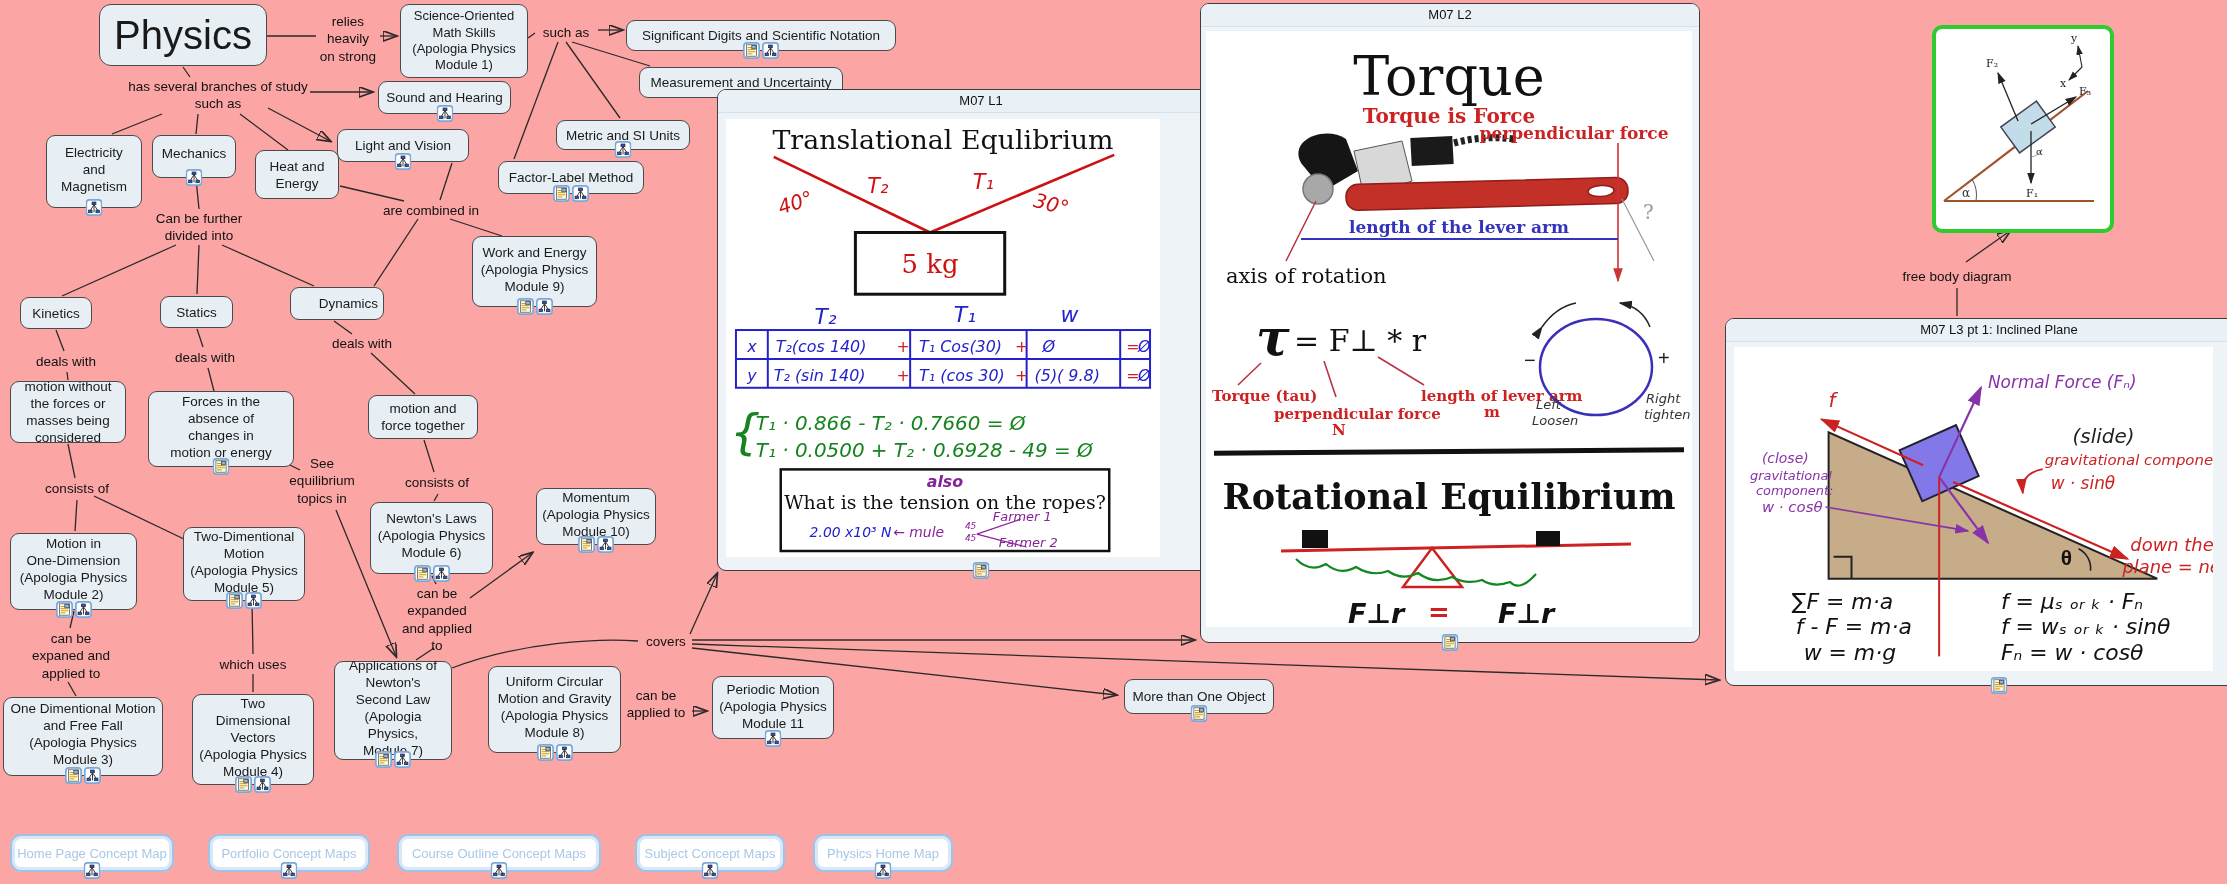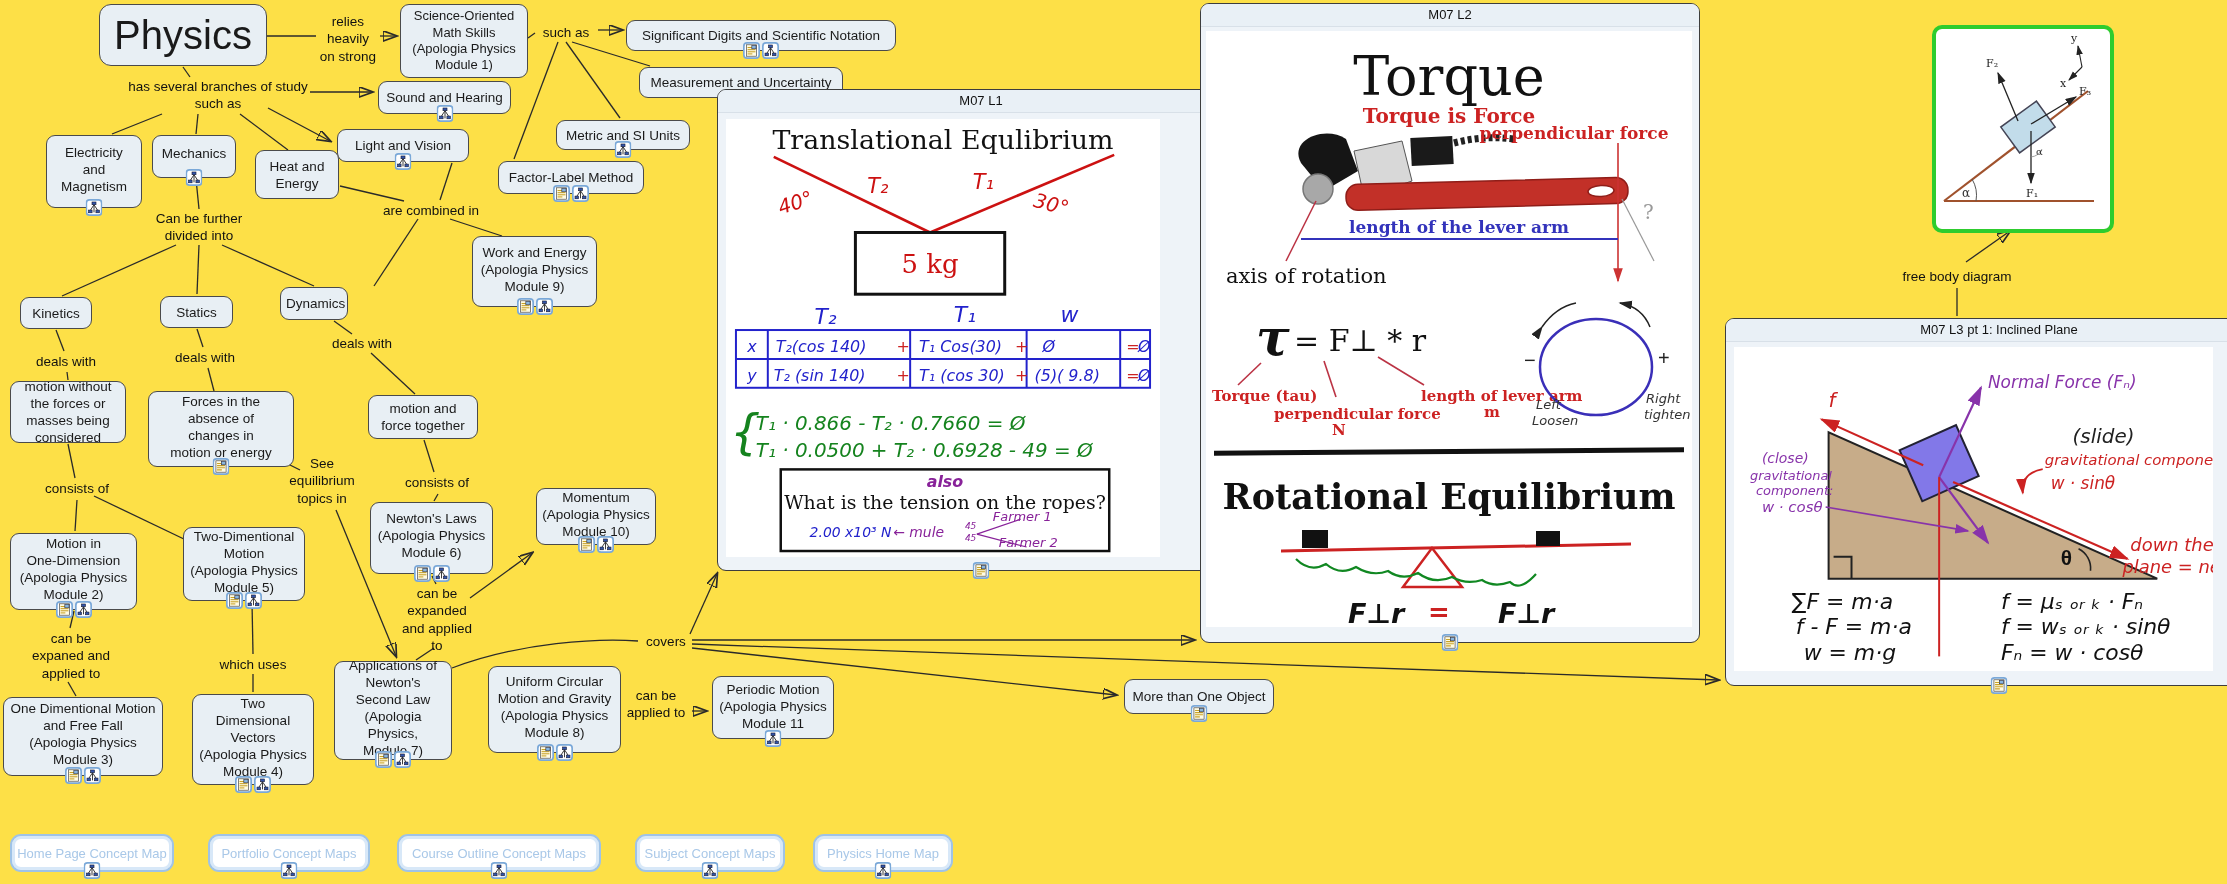--- a/index.html
+++ b/index.html
@@ -1,16 +1,16 @@
 <!DOCTYPE html>
 <html><head>
 <meta charset="utf-8">
 <style>
   html,body{margin:0;padding:0;background:#fff;}
-  #canvas{position:relative;width:2227px;height:884px;background:#fde047;overflow:hidden;
+  #canvas{position:relative;width:2227px;height:884px;background:#fca5a5;overflow:hidden;
           font-family:"Liberation Sans","DejaVu Sans",sans-serif;color:#1a1a1a;}
   #edges{position:absolute;left:0;top:0;z-index:0;pointer-events:none;}
   #edges line,#edges path{stroke:#2a2a2a;stroke-width:1.3;fill:none;}
   .node{position:absolute;z-index:2;background:#e8eff4;border:1px solid #4a4a4a;border-radius:9px;
         display:flex;align-items:center;justify-content:center;text-align:center;
         font-size:13.5px;line-height:1.26;white-space:pre-line;box-sizing:border-box;padding:3px 5px;}
   .node .nt{width:100%;}
   .ics{position:absolute;bottom:-9px;left:50%;transform:translateX(-50%);display:flex;gap:2px;z-index:3;}
   .ni{width:17px;height:17px;display:block;}
   .llbl{position:absolute;z-index:1;text-align:center;font-size:13.5px;line-height:1.28;
@@ -206,21 +206,21 @@
   </div>
 
   <div class="node" style="left:20px;top:297px;width:72px;height:32px;">
     <div class="nt">Kinetics</div>
   </div>
 
   <div class="node" style="left:160px;top:296px;width:73px;height:32px;">
     <div class="nt">Statics</div>
   </div>
 
-  <div class="node" style="left:280px;top:287px;width:68px;height:33px;">
+  <div class="node" style="left:290px;top:287px;width:94px;height:33px;text-align:right;">
     <div class="nt">Dynamics</div>
   </div>
 
   <div class="node" style="left:10px;top:381px;width:116px;height:62px;">
     <div class="nt">motion without
 the forces or
 masses being
 considered</div>
   </div>
 

